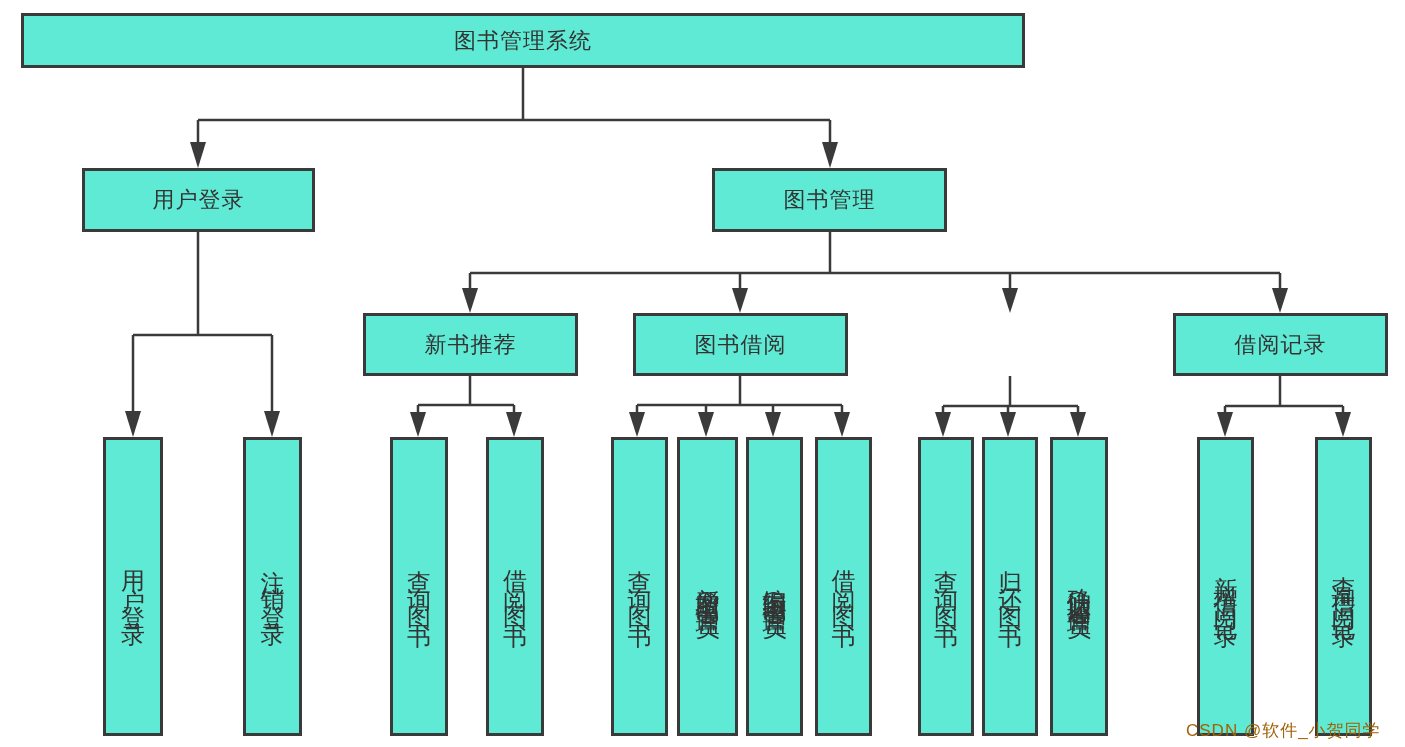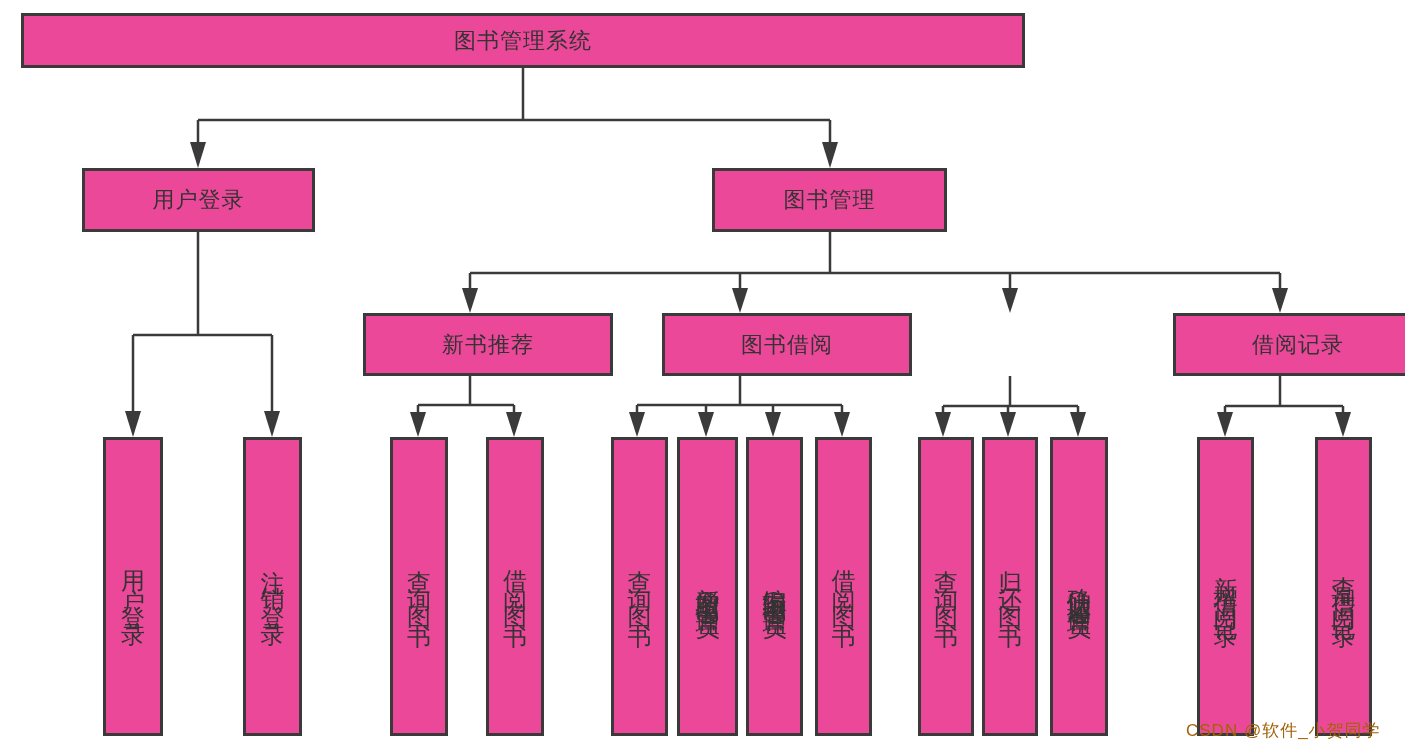--- a/index.html
+++ b/index.html
@@ -9,34 +9,34 @@
     background:#ffffff;
     font-family:"Liberation Sans","DejaVu Sans",sans-serif;
     color:#333333;
     overflow:hidden;
   }
   #wires{position:absolute;left:0;top:0;z-index:1;}
   .node{
     position:absolute;
     box-sizing:border-box;
     border:3px solid #3a3a3a;
-    background:#ec4899;
+    background:#5eead4;
     display:flex;
     align-items:center;
     justify-content:center;
     z-index:2;
   }
   .hnode span{
     font-size:22px;
     letter-spacing:1px;
     white-space:nowrap;
   }
   .root{left:21px;top:13px;width:1004px;height:55px;}
   .l2{top:168px;height:64px;}
-  .l3{top:313px;height:63px;width:250px;}
+  .l3{top:313px;height:63px;width:215px;}
   .leaf{
     top:437px;height:299px;
     border-width:3px;
   }
   .leaf span{
     writing-mode:vertical-rl;
     text-orientation:mixed;
     font-size:24px;
     line-height:1;
     white-space:nowrap;
@@ -106,21 +106,21 @@
   <div class="node hnode l2" style="left:82px;width:233px;">
     <span>用户登录</span>
   </div>
   <div class="node hnode l2" style="left:712px;width:235px;">
     <span>图书管理</span>
   </div>
 
   <div class="node hnode l3" style="left:363px;">
     <span>新书推荐</span>
   </div>
-  <div class="node hnode l3" style="left:662px;">
+  <div class="node hnode l3" style="left:633px;">
     <span>图书借阅</span>
   </div>
   <div class="node hnode l3" style="left:1173px;">
     <span>借阅记录</span>
   </div>
 
   <div class="node leaf vt-wide" style="left:103px;width:60px;">
     <span>用户登录</span>
   </div>
   <div class="node leaf vt-wide" style="left:243px;width:59px;">

